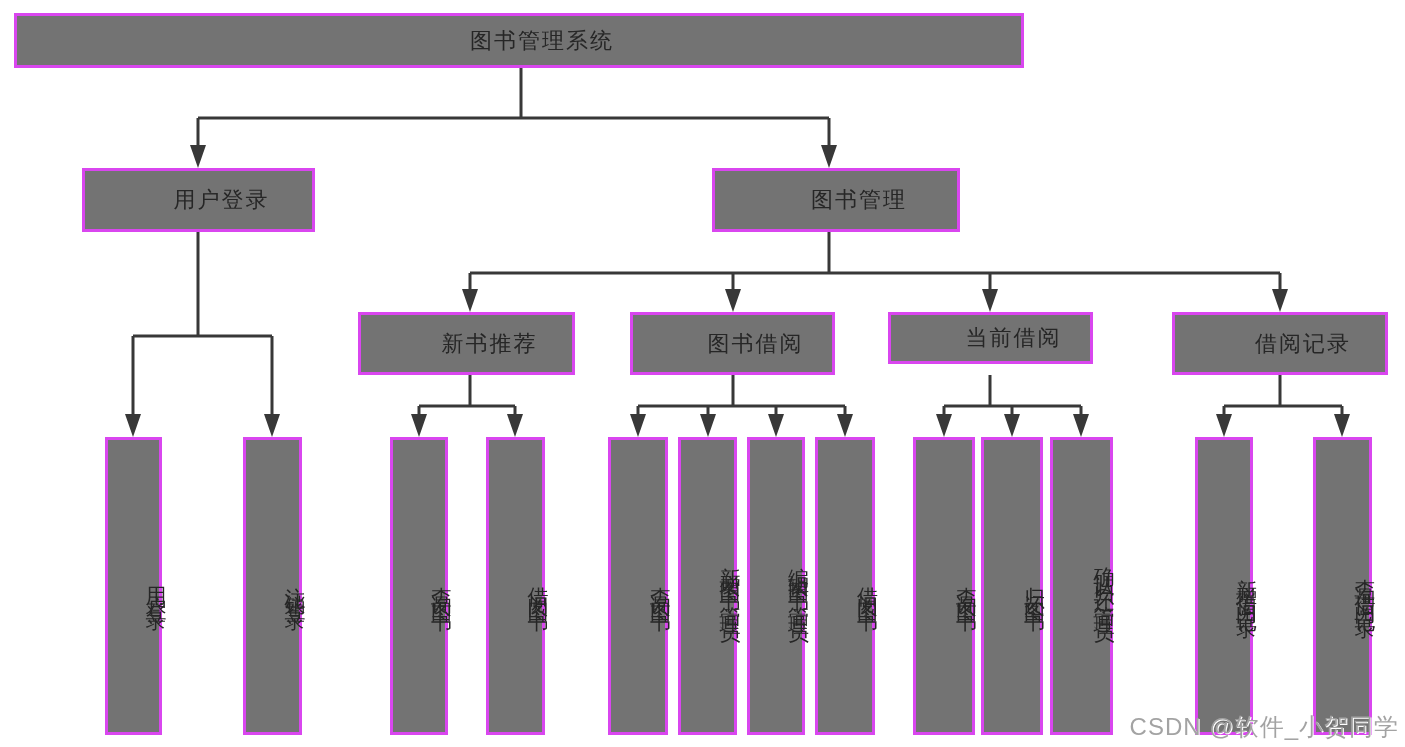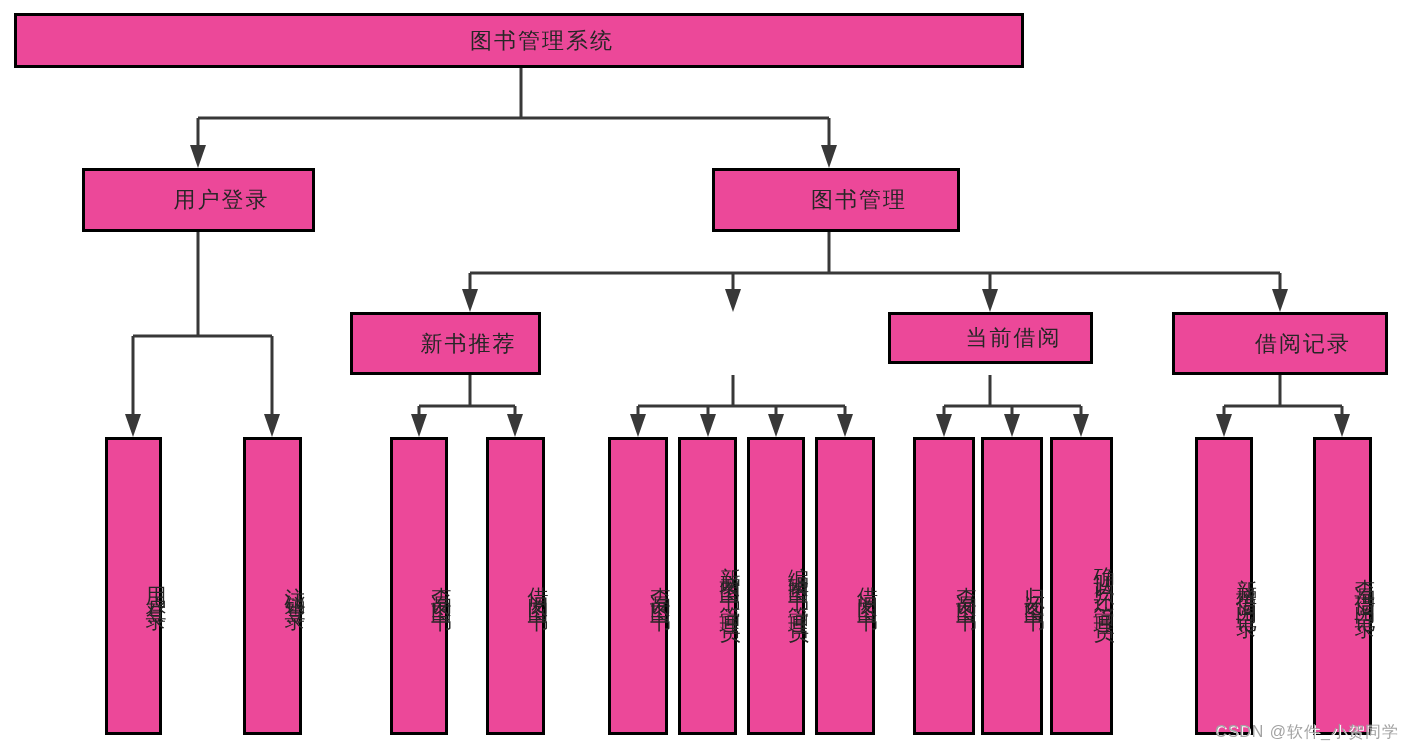--- a/index.html
+++ b/index.html
@@ -4,33 +4,33 @@
 <style>
   html, body { margin:0; padding:0; background:#ffffff; }
   .stage {
     position:relative; width:1405px; height:747px;
     background:#ffffff; overflow:hidden;
     font-family:"Liberation Sans", sans-serif;
   }
   svg.wires { position:absolute; left:0; top:0; width:1405px; height:747px; }
   .node {
     position:absolute; box-sizing:border-box;
-    border:3px solid #000000; background:#ec4899;
+    border:3px solid #d946ef; background:#737373;
     display:flex; align-items:center; justify-content:center;
     color:#262626;
     padding-left:46px;
   }
   .node.h span { font-size:22px; letter-spacing:2px; white-space:nowrap; }
   .node.v span {
     writing-mode:vertical-rl; text-orientation:mixed;
     font-size:21px; letter-spacing:8px; line-height:1.1; white-space:nowrap;
   }
   .watermark {
     position:absolute; right:6px; bottom:4px;
-    font-size:16px; color:#a3a3a3; letter-spacing:1px;
+    font-size:24px; color:#a3a3a3; letter-spacing:1px;
     text-shadow:1px 1px 0 #ffffff;
   }
 </style>
 </head>
 <body>
 
 <div class="stage">
 
   <svg class="wires" viewBox="0 0 1405 747" xmlns="http://www.w3.org/2000/svg">
     <g stroke="#383838" stroke-width="3" fill="none">
@@ -99,22 +99,25 @@
     <span>图书管理系统</span>
   </div>
 
   <div class="node h" style="left:82px; top:168px; width:233px; height:64px">
     <span>用户登录</span>
   </div>
   <div class="node h" style="left:712px; top:168px; width:248px; height:64px">
     <span>图书管理</span>
   </div>
 
-  <div class="node h" style="left:350px; top:312px; width:191px; height:63px">
+  <div class="node h" style="left:358px; top:312px; width:217px; height:63px">
     <span>新书推荐</span>
+  </div>
+  <div class="node h" style="left:630px; top:312px; width:205px; height:63px">
+    <span>图书借阅</span>
   </div>
   <div class="node h" style="left:888px; top:312px; width:205px; height:52px">
     <span>当前借阅</span>
   </div>
   <div class="node h" style="left:1172px; top:312px; width:216px; height:63px">
     <span>借阅记录</span>
   </div>
 
   <div class="node v" style="left:105px; top:437px; width:57px; height:298px">
     <span>用户登录</span>

